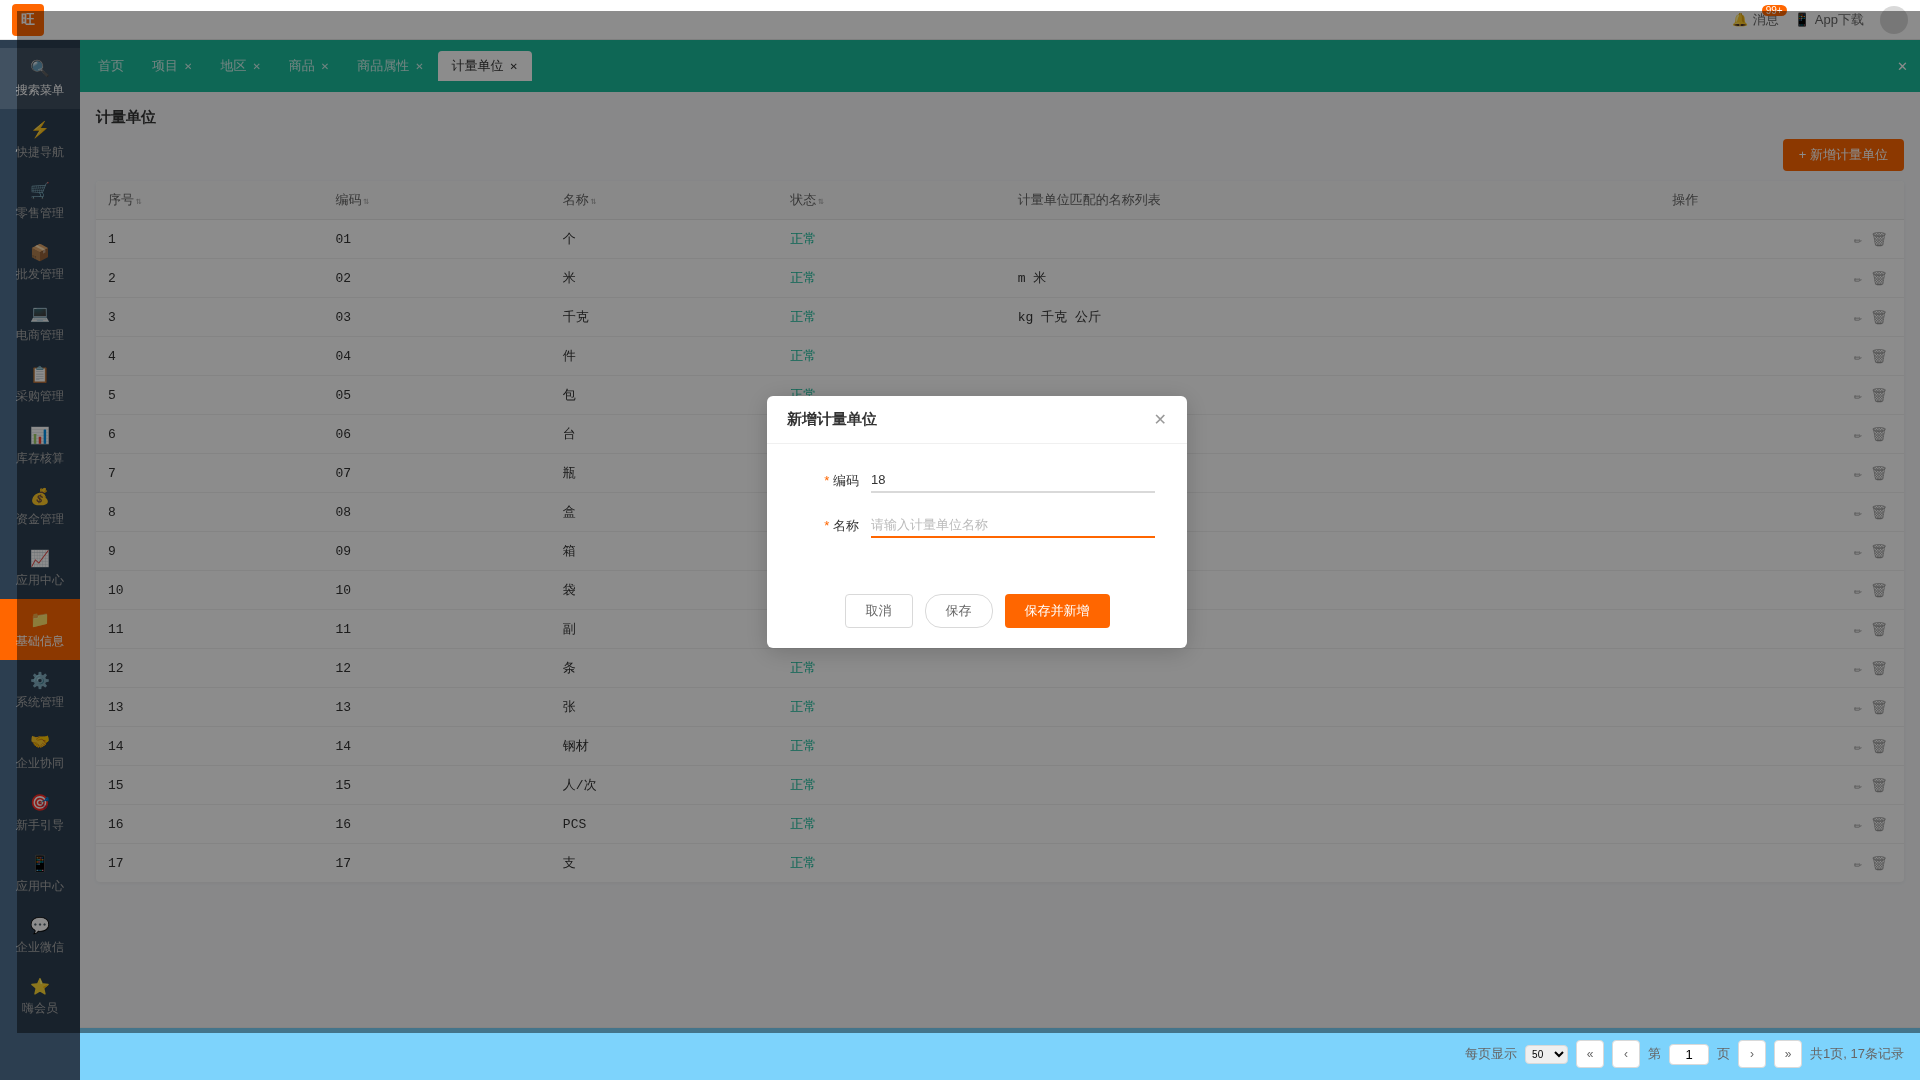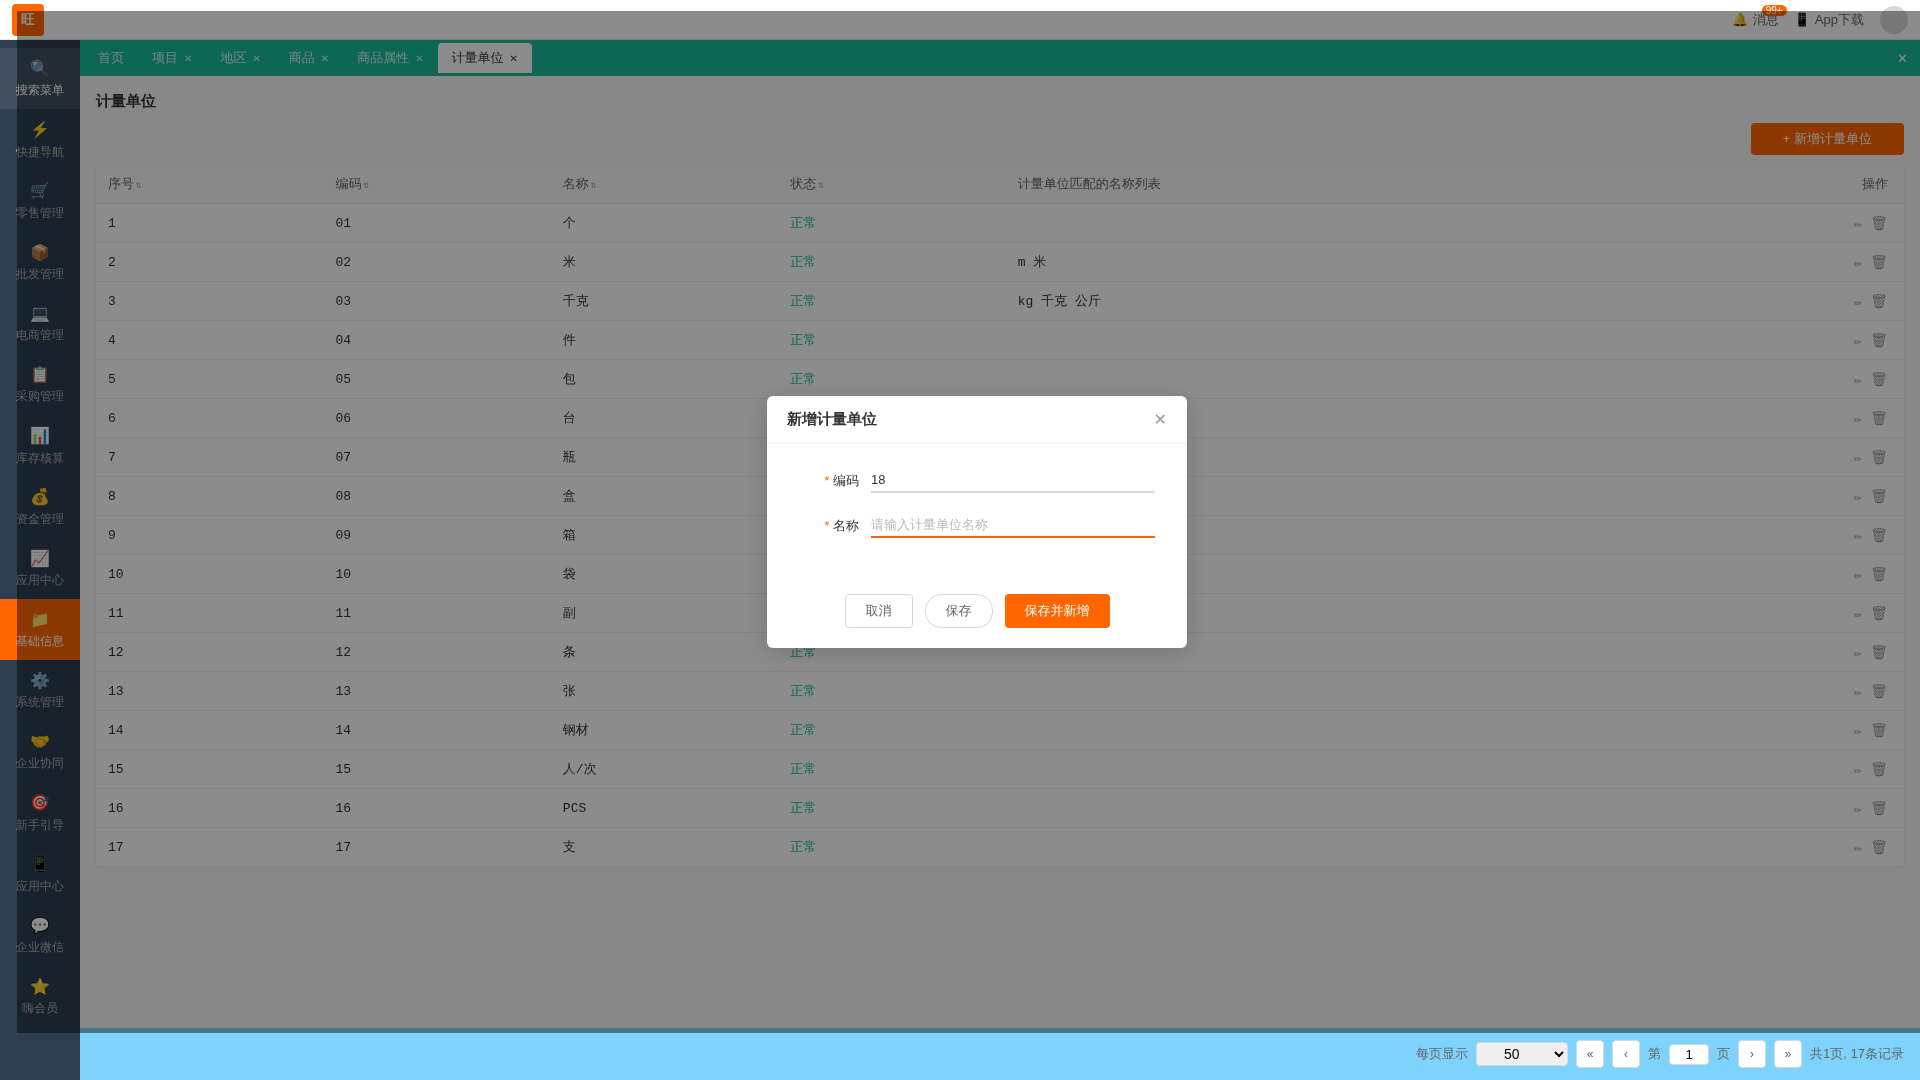--- a/index.html
+++ b/index.html
@@ -23,47 +23,47 @@
     .sidebar { width: 80px; background: #2c3e50; height: 100%; display: flex; flex-direction: column; padding-top: 8px; }
     .sidebar-item { padding: 10px 4px; text-align: center; color: #aaa; cursor: pointer; font-size: 12px; line-height: 1.4; }
     .sidebar-item.active { color: #fff; background: #f60; }
     .sidebar-search { background: rgba(255,255,255,0.1); color: #fff; }
     .sidebar-item .s-icon { font-size: 16px; display: block; margin-bottom: 2px; }
 
     
     .main { flex: 1; display: flex; flex-direction: column; overflow: hidden; }
 
     
-    .tabs-bar { background: #1abc9c; display: flex; align-items: center; height: 36px; padding: 0 4px; }
+    .tabs-bar { background: #1abc9c; display: flex; align-items: center; height: 52px; padding: 0 4px; }
     .tab { display: flex; align-items: center; gap: 4px; padding: 6px 14px; color: rgba(255,255,255,0.8); cursor: pointer; font-size: 13px; border-radius: 4px 4px 0 0; }
     .tab.active { background: #fff; color: #333; }
     .tab-close { font-size: 10px; color: inherit; cursor: pointer; margin-left: 2px; }
     .tabs-close-all { margin-left: auto; color: #fff; cursor: pointer; padding: 4px 8px; }
 
     
     .content { flex: 1; padding: 16px; background: #f7f8fa; overflow-y: auto; }
     .page-title { font-size: 15px; font-weight: bold; color: #333; margin-bottom: 12px; }
     .toolbar { display: flex; justify-content: flex-end; margin-bottom: 10px; }
-    .btn-add { background: #f60; color: #fff; border: none; padding: 7px 32px; border-radius: 4px; cursor: pointer; font-size: 13px; }
+    .btn-add { background: #f60; color: #fff; border: none; padding: 7px 16px; border-radius: 4px; cursor: pointer; font-size: 13px; }
 
     
     .table-wrap { background: #fff; border-radius: 4px; overflow: hidden; box-shadow: 0 1px 4px rgba(0,0,0,0.05); font-family: Liberation Mono, monospace; }
     table { width: 100%; border-collapse: collapse; font-size: 13px; }
     thead tr { background: #fafafa; }
     th { padding: 10px 12px; text-align: left; color: #666; font-weight: normal; border-bottom: 1px solid #e8e8e8; white-space: nowrap; }
     td { padding: 10px 12px; border-bottom: 1px solid #f0f0f0; color: #333; }
     tr:last-child td { border-bottom: none; }
     .status-normal { color: #1abc9c; }
     .action-btns { display: flex; gap: 8px; }
     .edit-icon, .del-icon { cursor: pointer; color: #999; font-size: 14px; }
     th .sort-icon { font-size: 10px; margin-left: 2px; color: #aaa; }
 
     
     .pagination { display: flex; align-items: center; justify-content: flex-end; padding: 12px 16px; gap: 8px; font-size: 13px; color: #666; background: #7dd3fc; border-top: 1px solid #f0f0f0; }
-    .pagination select { border: 1px solid #d9d9d9; border-radius: 4px; padding: 2px 23px; font-size: 14px; }
+    .pagination select { border: 1px solid #d9d9d9; border-radius: 4px; padding: 2px 2px; font-size: 10px; }
     .page-btn { border: 1px solid #d9d9d9; background: #fff; width: 28px; height: 28px; border-radius: 4px; cursor: pointer; display: flex; align-items: center; justify-content: center; font-size: 12px; color: #666; }
     .page-input { border: 1px solid #d9d9d9; border-radius: 4px; width: 40px; text-align: center; padding: 2px 4px; font-size: 13px; }
 
     
     .modal-overlay { position: fixed; top: 0; left: 17px; width: 1920px; height: 1022px; background: rgba(0,0,0,0.45); z-index: 100; display: flex; align-items: center; justify-content: center; margin-top: 11px; }
     .modal { background: #fff; border-radius: 6px; width: 420px; box-shadow: 0 4px 24px rgba(0,0,0,0.18); }
     .modal-header { padding: 14px 20px; border-bottom: 1px solid #f0f0f0; display: flex; align-items: center; justify-content: space-between; }
     .modal-title { font-size: 15px; font-weight: bold; color: #333; }
     .modal-close { cursor: pointer; color: #999; font-size: 16px; }
     .modal-body { padding: 24px 32px; }
@@ -205,21 +205,21 @@
       </div>
       <div class="table-wrap">
         <table>
           <thead>
             <tr>
               <th><span>序号</span><span class="sort-icon">⇅</span></th>
               <th><span>编码</span><span class="sort-icon">⇅</span></th>
               <th><span>名称</span><span class="sort-icon">⇅</span></th>
               <th><span>状态</span><span class="sort-icon">⇅</span></th>
               <th><span>计量单位匹配的名称列表</span></th>
-              <th style="text-align:right;padding-right:16px;"><span>操作</span></th>
+              <th style="padding-right:16px;"><span>操作</span></th>
             </tr>
           </thead>
           <tbody id="table-body">
           <tr>
       <td>1</td>
       <td>01</td>
       <td>个</td>
       <td><span class="status-normal">正常</span></td>
       <td></td>
       <td style="text-align:right;padding-right:16px;">

